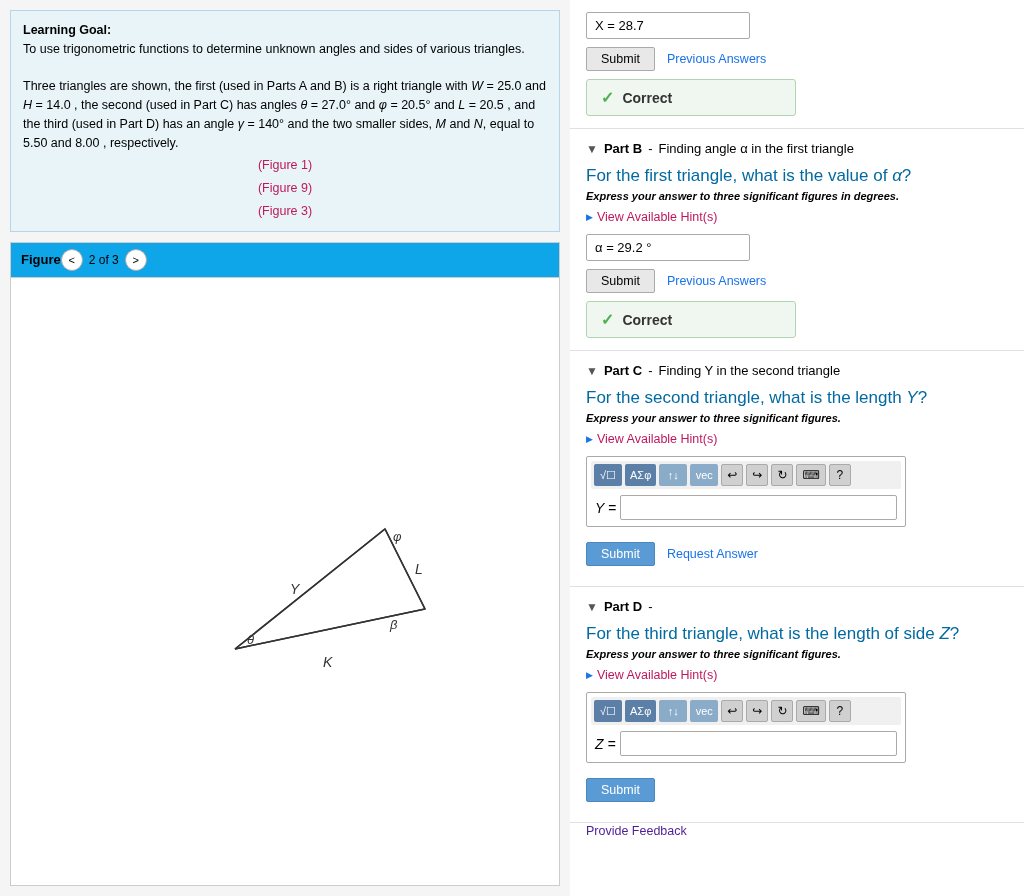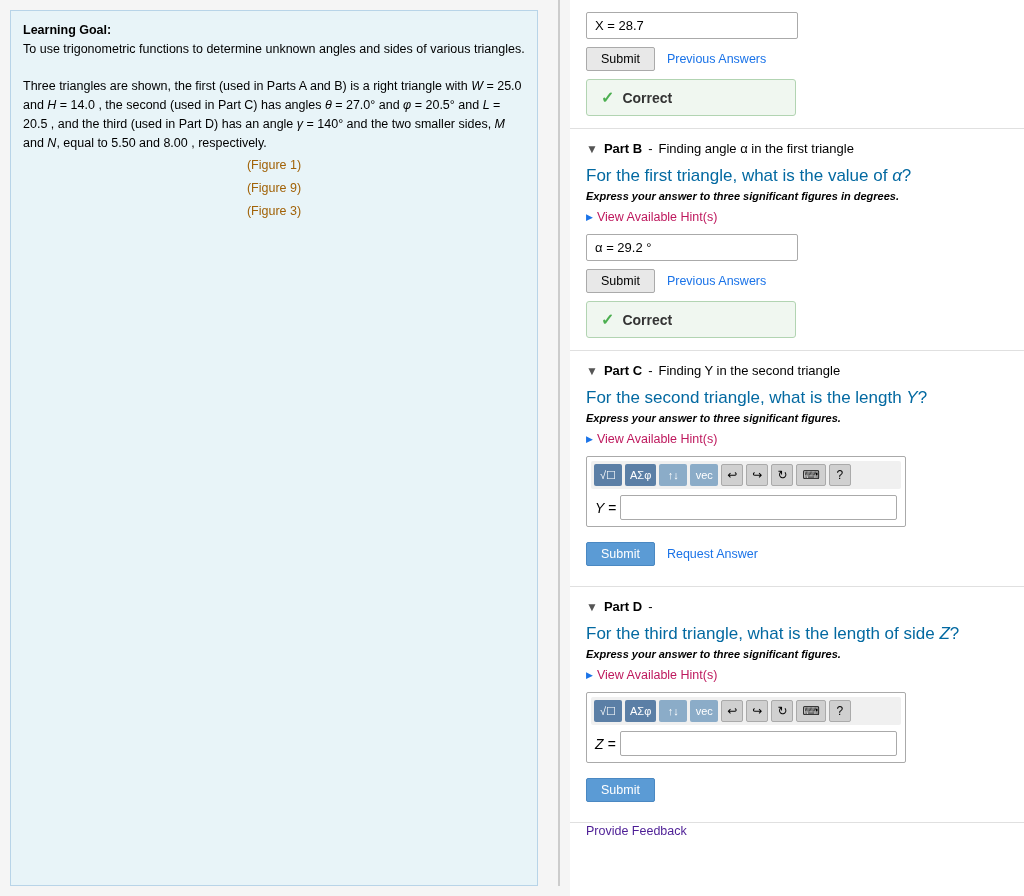--- a/index.html
+++ b/index.html
@@ -3,58 +3,59 @@
   <meta charset="utf-8">
   <style>
     * { box-sizing: border-box; margin: 0; padding: 0; }
     body { font-family: Arial, sans-serif; font-size: 13px; background: #f5f5f5; display: flex; height: 896px; overflow: hidden; }
 
     
     .left-panel {
       width: 570px;
       min-width: 570px;
       display: flex;
+      flex-direction: column;
       height: 100%;
     }
 
     .learning-goal-box {
       background: #e8f4f8;
       border: 1px solid #b8d4e8;
       margin: 10px;
       padding: 10px 12px;
       font-size: 12.5px;
       line-height: 1.5;
     }
 
     .learning-goal-box .title { font-weight: bold; }
 
     .learning-goal-box a {
-      color: #a16207;
+      color: #be185d;
       text-decoration: none;
       display: block;
       text-align: center;
       margin-top: 4px;
     }
 
     .figure-area {
       flex: 1;
       position: relative;
       margin: 0 10px 10px 10px;
       background: #fff;
       border: 1px solid #ccc;
       overflow: hidden;
     }
 
     .figure-header {
       display: flex;
       align-items: center;
-      justify-content: space-between;
+      justify-content: flex-start;
       padding: 6px 10px;
       border-bottom: 1px solid #ccc;
-      background: #1d4ed8;
+      background: #0ea5e9;
     }
 
     .figure-title { font-weight: bold; font-size: 13px; }
 
     .figure-nav {
       display: flex;
       align-items: center;
       gap: 6px;
       font-size: 12px;
     }
@@ -143,21 +144,21 @@
       display: flex;
       align-items: center;
       gap: 8px;
       margin-bottom: 8px;
     }
 
     .answer-input {
       border: 1px solid #aaa;
       padding: 5px 8px;
       font-size: 13px;
-      width: 212px;
+      width: 164px;
       border-radius: 2px;
     }
 
     .submit-row {
       display: flex;
       align-items: center;
       gap: 12px;
       margin-bottom: 8px;
     }
 

